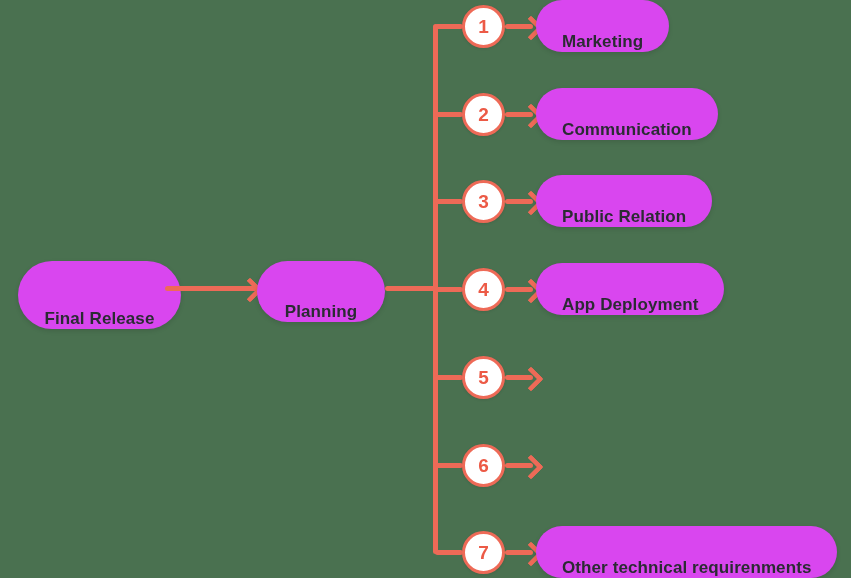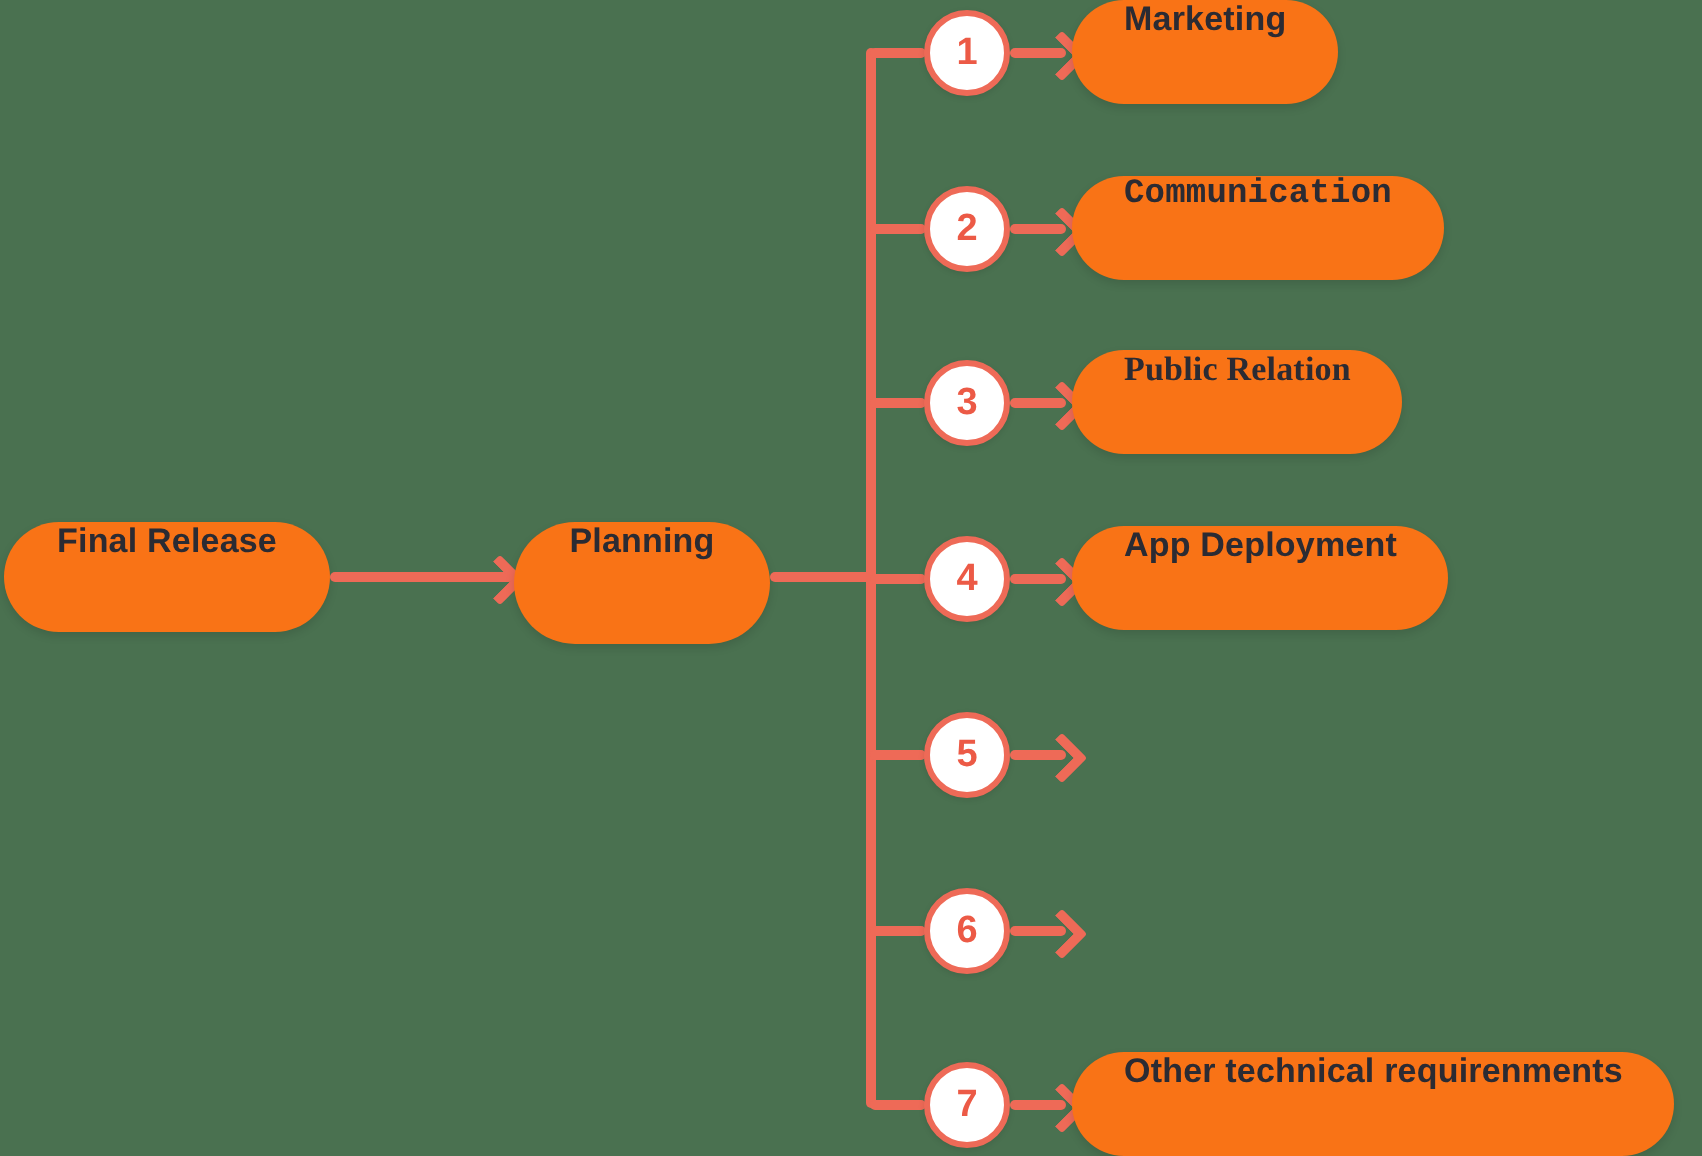--- a/index.html
+++ b/index.html
@@ -16,40 +16,40 @@
   #stage {
     position: relative;
     width: 851px;
     height: 578px;
   }
 
   
   .pill {
     position: absolute;
     display: flex;
-    align-items: flex-start;
+    align-items: flex-end;
     justify-content: center;
-    background: #f97316;
+    background: #d946ef;
     border-radius: 999px;
     color: #2b2b33;
     font-weight: 700;
     letter-spacing: 0.1px;
     white-space: nowrap;
     box-shadow: 0 2px 5px rgba(0,0,0,0.12);
   }
   .pill-label {
     pointer-events: none;
   }
 
   
   .node-root {
-    left: 2px;
+    left: 18px;
     top: 261px;
     width: 163px;
-    height: 55px;
+    height: 68px;
     font-size: 17px;
   }
   .node-mid {
     left: 257px;
     top: 261px;
     width: 128px;
     height: 61px;
     font-size: 17px;
   }
 
@@ -165,31 +165,31 @@
   <div class="pill leaf" style="top:0px;">
     <span class="pill-label">Marketing</span>
   </div>
 
   <div class="hline branch-stub" style="top:112px;"></div>
   <div class="badge" style="top:93px;">
     <span>2</span>
   </div>
   <div class="hline arrow-seg" style="top:112px;"></div>
   <div class="chevron" style="left:522px; top:107px;"></div>
-  <div class="pill leaf" style="top:88px;font-family:Liberation Mono, monospace;">
+  <div class="pill leaf" style="top:88px;">
     <span class="pill-label">Communication</span>
   </div>
 
   <div class="hline branch-stub" style="top:199px;"></div>
   <div class="badge" style="top:180px;">
     <span>3</span>
   </div>
   <div class="hline arrow-seg" style="top:199px;"></div>
   <div class="chevron" style="left:522px; top:194px;"></div>
-  <div class="pill leaf" style="top:175px;font-family:Liberation Serif, serif;">
+  <div class="pill leaf" style="top:175px;">
     <span class="pill-label">Public Relation</span>
   </div>
 
   <div class="hline branch-stub" style="top:287px;"></div>
   <div class="badge" style="top:268px;">
     <span>4</span>
   </div>
   <div class="hline arrow-seg" style="top:287px;"></div>
   <div class="chevron" style="left:522px; top:282px;"></div>
   <div class="pill leaf" style="top:263px;">

